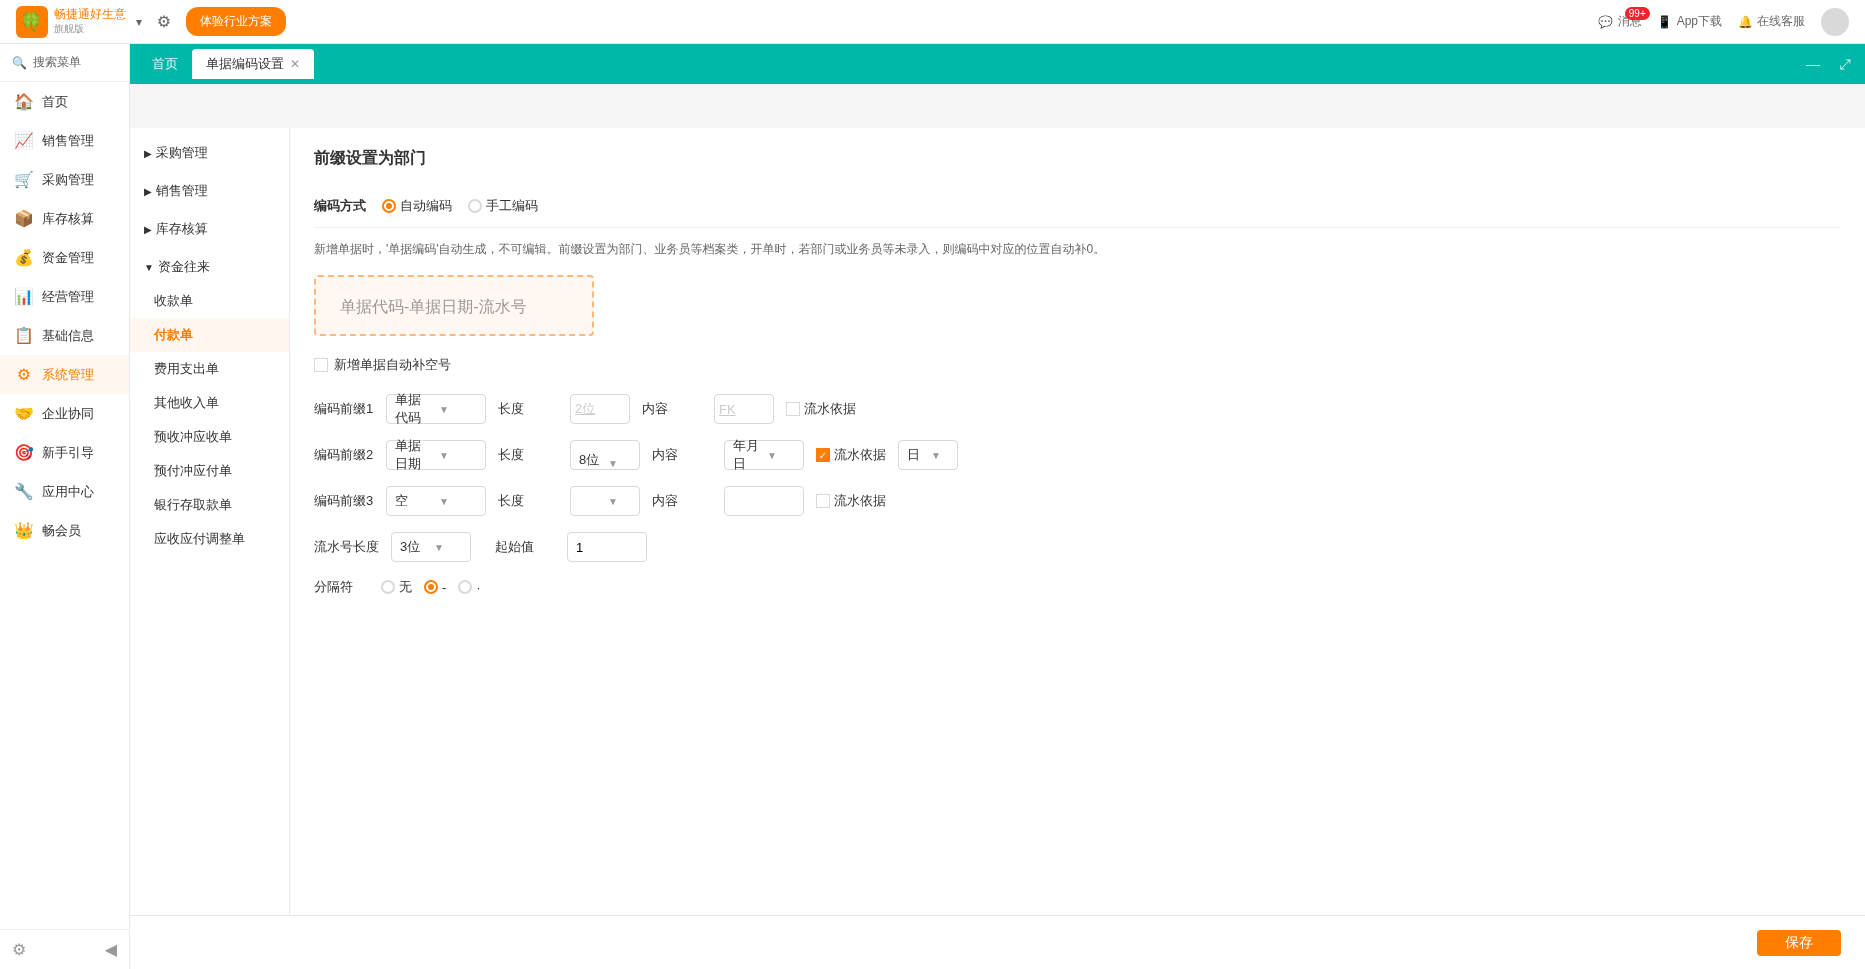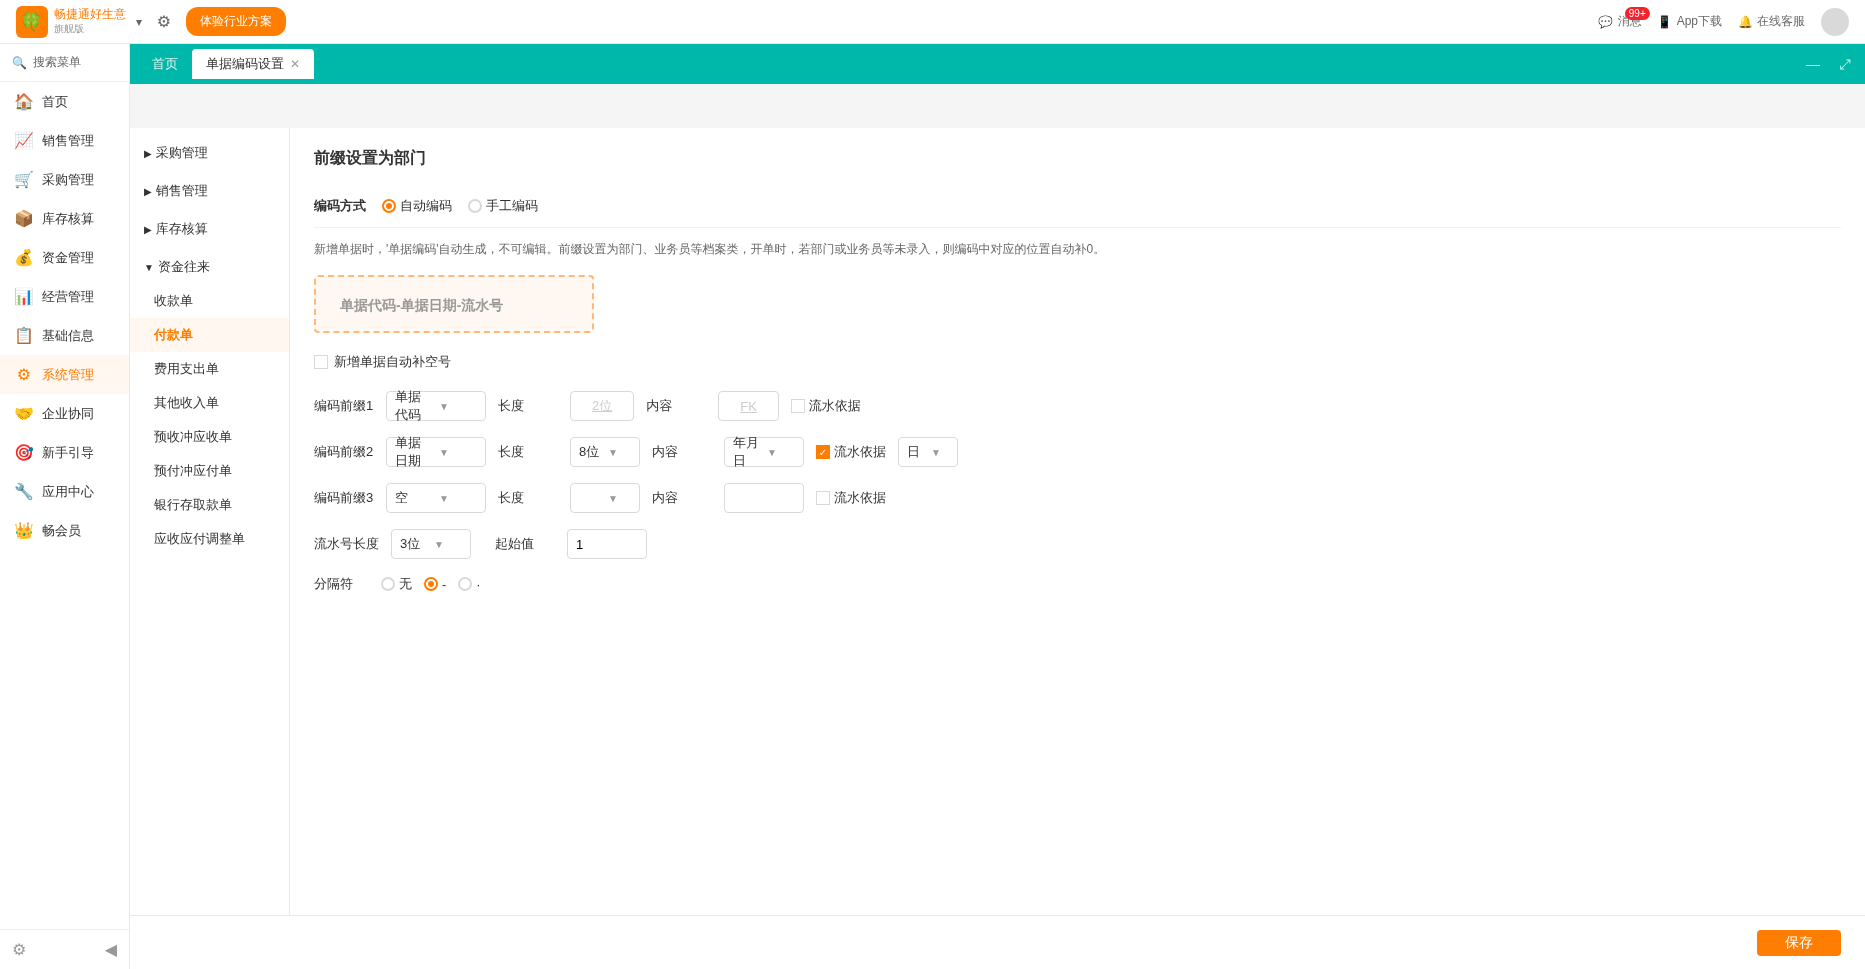--- a/index.html
+++ b/index.html
@@ -125,39 +125,39 @@
     .code-preview-box {
       border: 2px dashed #ffb87a;
       background: #fff8f2;
       padding: 16px 24px;
       border-radius: 4px;
       display: inline-block;
       margin-bottom: 20px;
       min-width: 280px;
     }
     .code-preview-main { font-size: 22px; font-weight: bold; color: #333; }
-    .code-preview-sub { font-size: 14px; color: #999; margin-top: 4px; font-weight: bold; }
+    .code-preview-sub { font-size: 16px; color: #999; margin-top: 4px; }
 
     
     .checkbox-row { display: flex; align-items: center; gap: 6px; margin-bottom: 20px; font-size: 13px; }
     .checkbox-box { width: 14px; height: 14px; border: 1px solid #d9d9d9; background: #fff; cursor: pointer; }
 
     
     .form-row { display: flex; align-items: center; gap: 12px; margin-bottom: 16px; flex-wrap: wrap; }
     .form-label { font-size: 13px; color: #333; white-space: nowrap; min-width: 60px; }
     .form-select {
       height: 30px; border: 1px solid #d9d9d9; border-radius: 4px;
       padding: 0 8px; font-size: 13px; background: #fff;
       display: flex; align-items: center; gap: 6px; cursor: pointer; min-width: 90px;
     }
     .form-select span { flex: 1; }
     .form-select .arr { color: #999; font-size: 10px; }
     .form-input {
       height: 30px; border: 1px solid #d9d9d9; border-radius: 4px;
-      padding: 0 21px; font-size: 13px; color: #999; min-width: 50px;
+      padding: 0 4px; font-size: 13px; color: #999; min-width: 50px;
       display: flex; align-items: center; text-decoration: underline;
     }
     .form-input-editable {
       height: 30px; border: 1px solid #d9d9d9; border-radius: 4px;
       padding: 0 8px; font-size: 13px; min-width: 80px;
       outline: none;
     }
     .checkbox-inline { display: flex; align-items: center; gap: 4px; font-size: 13px; }
     .checkbox-checked { width: 14px; height: 14px; border: 1px solid #ff7d00; background: #ff7d00; cursor: pointer; display: flex; align-items: center; justify-content: center; color: white; font-size: 10px; }
     .checkbox-unchecked { width: 14px; height: 14px; border: 1px solid #d9d9d9; background: #fff; cursor: pointer; }
@@ -383,21 +383,21 @@
         </div>
 
         
         <div class="form-row">
           <span class="form-label">编码前缀2</span>
           <div class="form-select" style="min-width:100px;">
             <span>单据日期</span>
             <span class="arr">▼</span>
           </div>
           <span class="form-label">长度</span>
-          <div class="form-select" style="min-width:70px;">
+          <div class="form-select" style="min-width:70px;align-items:flex-end;">
             <span>8位</span>
             <span class="arr">▼</span>
           </div>
           <span class="form-label">内容</span>
           <div class="form-select" style="min-width:80px;">
             <span>年月日</span>
             <span class="arr">▼</span>
           </div>
           <div class="checkbox-inline">
             <div class="checkbox-checked">✓</div>

